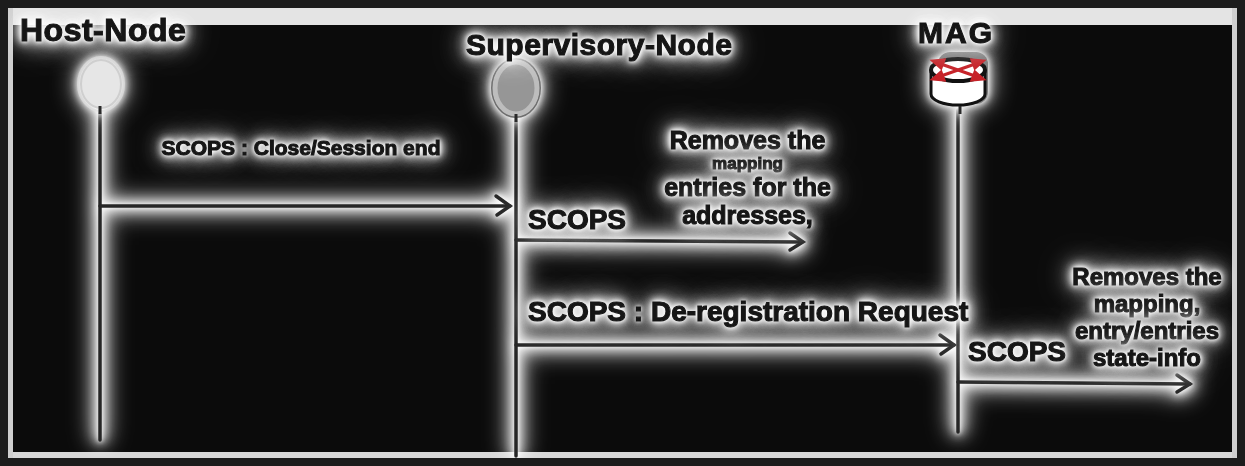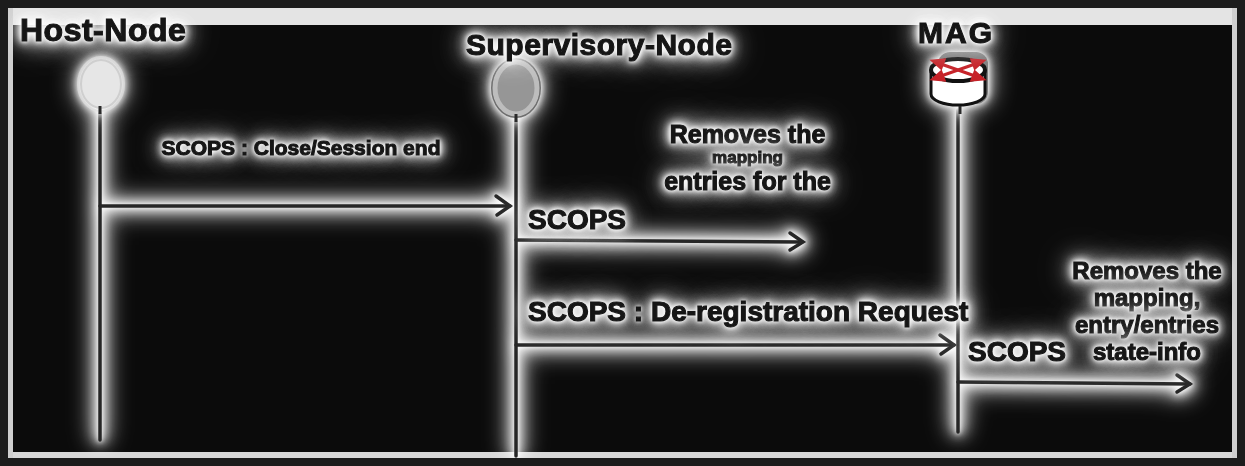--- a/index.html
+++ b/index.html
@@ -21,21 +21,21 @@
     color:#161616; font-weight:900;
     -webkit-text-stroke:1.1px #161616;
     text-shadow:
       0 0 4px #fff, 0 0 4px #fff, 0 0 8px #fff, 0 0 8px #fff,
       0 0 14px #fff, 0 0 14px #fff, 0 0 22px #fff, 0 0 30px rgba(255,255,255,.9),
       0 0 40px rgba(255,255,255,.7);
     white-space:nowrap;
   }
   .actor-label{font-size:30px; letter-spacing:.5px;}
   .msg-label{font-size:28px;text-align:right;}
-  .note{white-space:normal; text-align:center; font-size:25px; line-height:1.12;}
+  .note{white-space:normal; text-align:center; font-size:25px; line-height:1.12;margin-top:6px;}
   .note div{white-space:nowrap;}
 
   .glow-svg{
     position:absolute; z-index:5;
     filter: drop-shadow(0 0 2px #fff) drop-shadow(0 0 4px #fff)
             drop-shadow(0 0 7px #fff) drop-shadow(0 0 11px rgba(255,255,255,.8));
   }
   .icon-svg{
     position:absolute; z-index:8;
     filter: drop-shadow(0 0 3px #fff) drop-shadow(0 0 6px rgba(255,255,255,.9))
@@ -109,20 +109,21 @@
     <div class="glow-text msg-label" style="left:520px; top:196px;">SCOPS</div>
 
     <div class="glow-text msg-label" style="left:520px; top:288px; width:428px; text-align:center;">SCOPS : De-registration Request</div>
 
     <div class="glow-text msg-label" style="left:960px; top:328px;">SCOPS</div>
 
     <div class="glow-text note" style="left:637px; top:112px; width:205px;">
       <div>Removes the</div>
       <div style="font-size:17px;">mapping</div>
       <div>entries for the</div>
+      <div>addresses,</div>
     </div>
 
     <div class="glow-text note" style="left:1050px; top:250px; width:178px; font-size:24px;">
       <div>Removes the</div>
       <div>mapping,</div>
       <div>entry/entries</div>
       <div>state-info</div>
     </div>
 
   </div>

